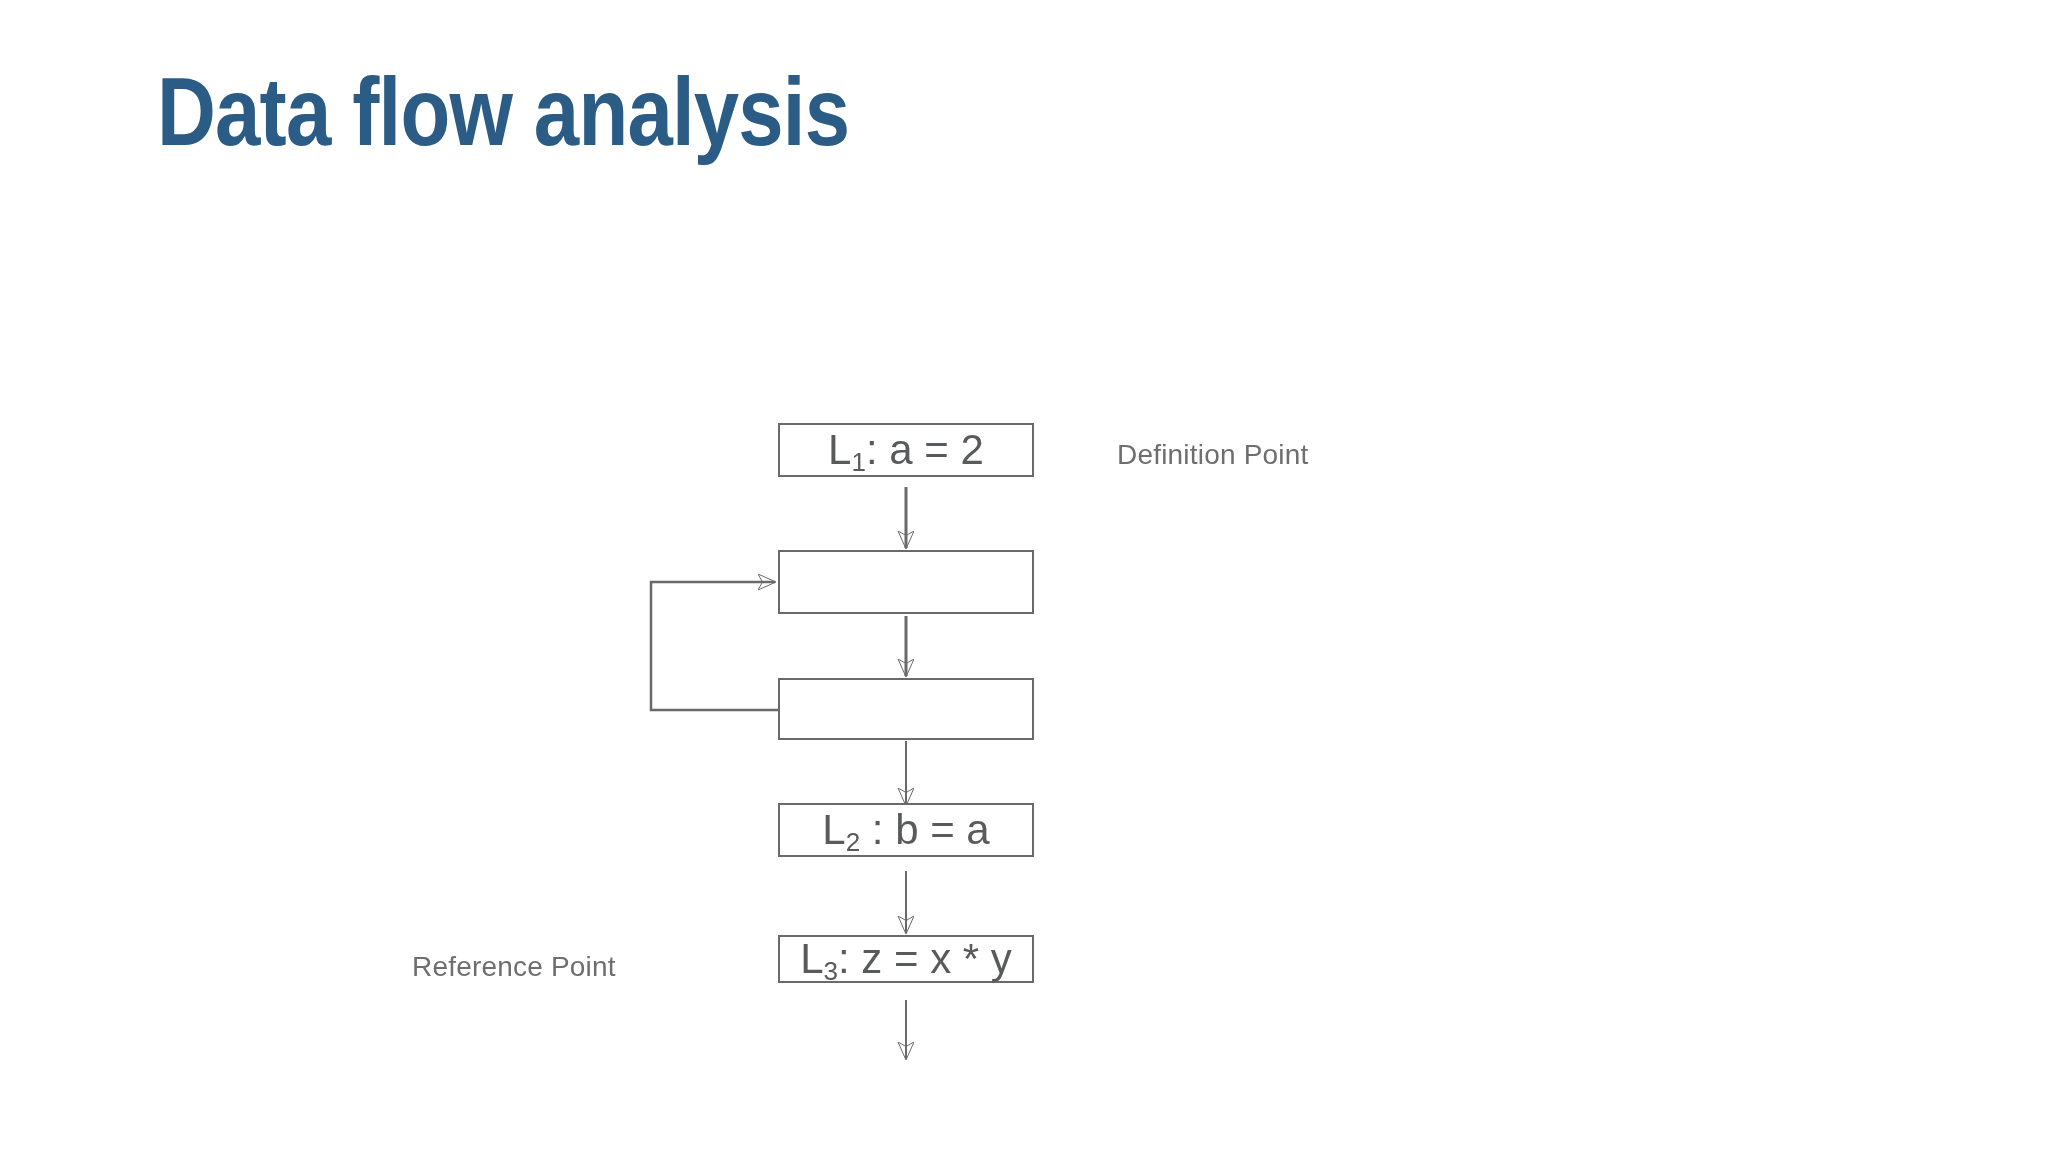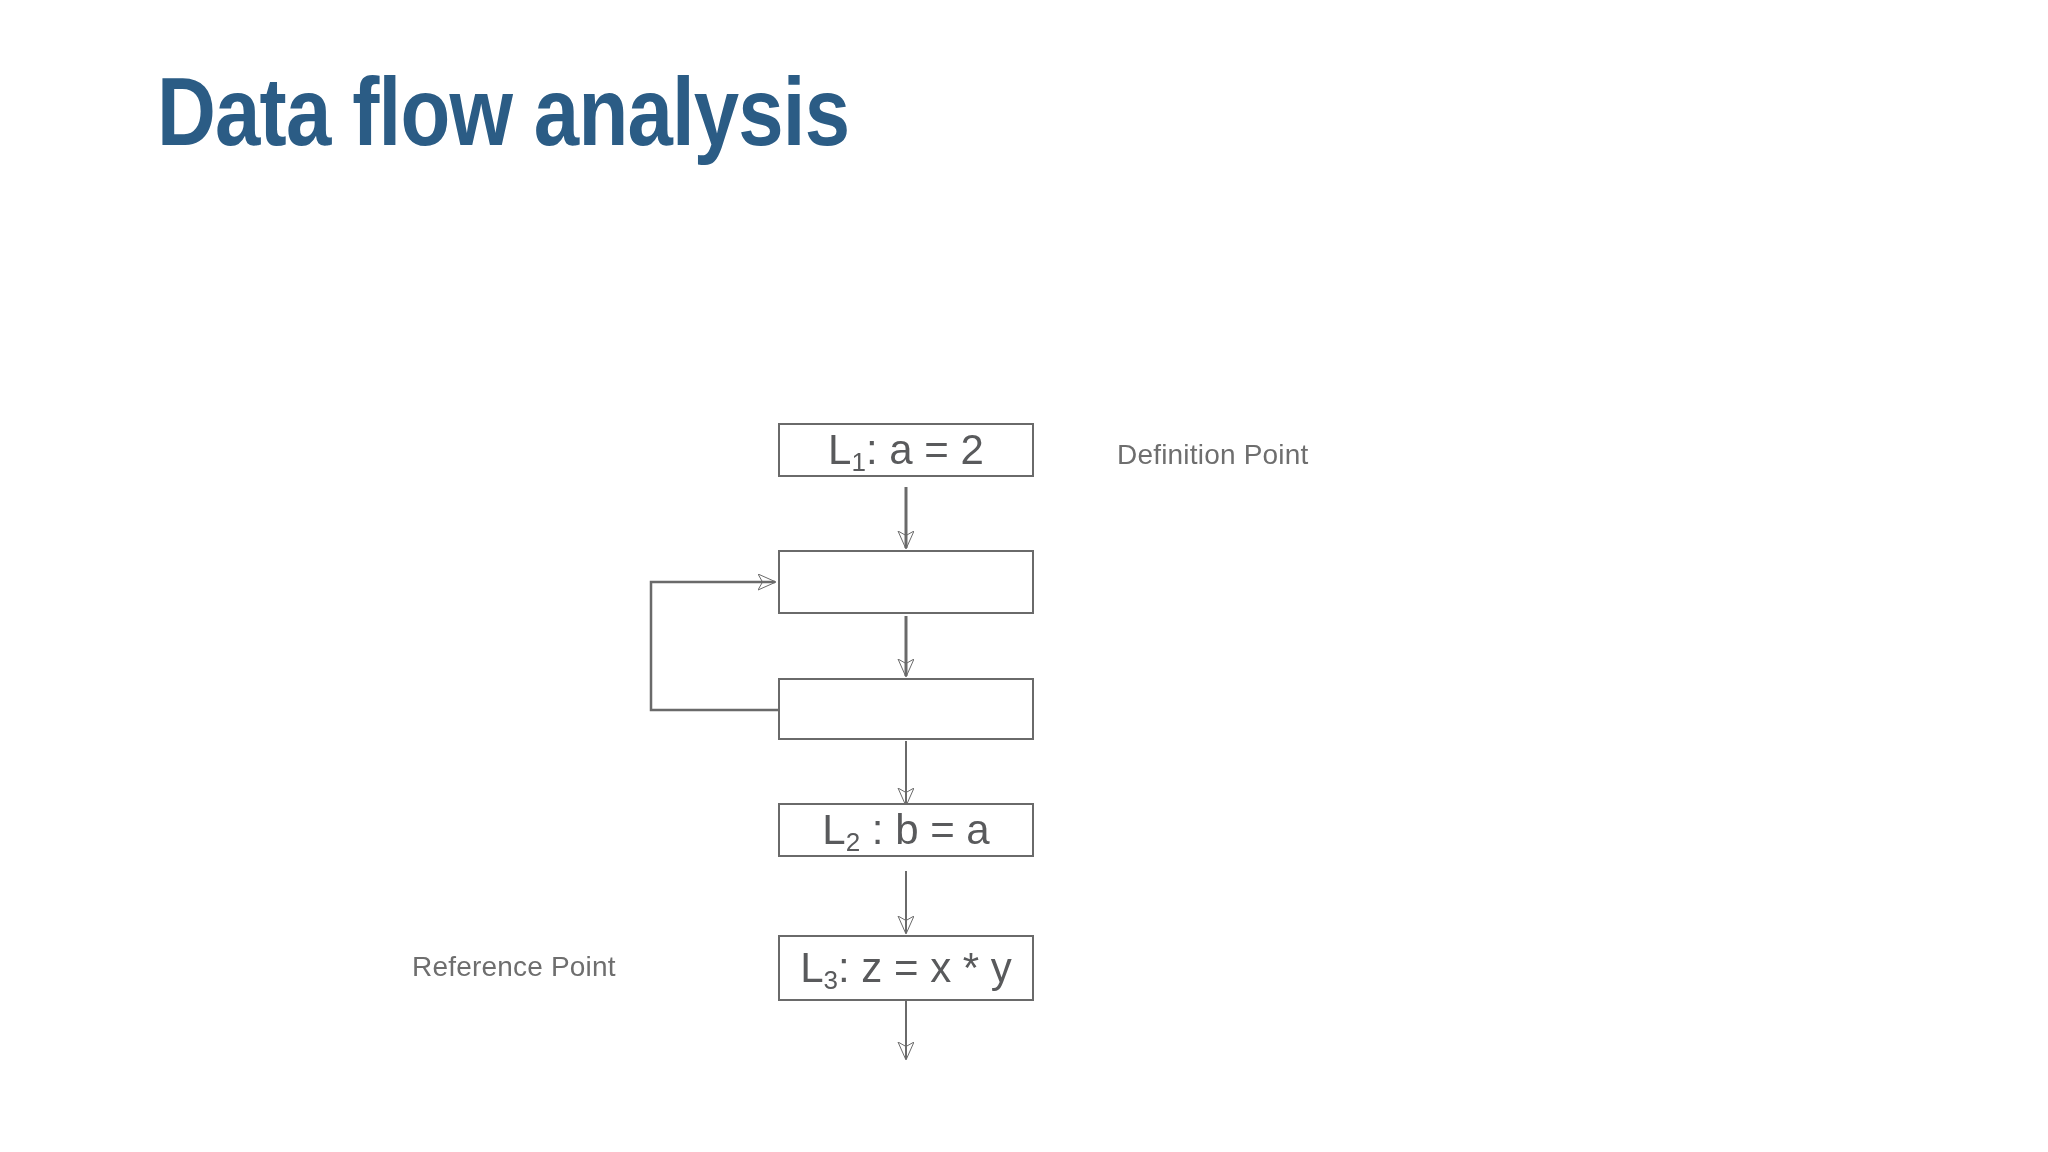--- a/index.html
+++ b/index.html
@@ -114,20 +114,20 @@
   </div>
 
   <div class="fbox" style="top:678px; height:62px;">
     <span><span></span><sub class="sub"></sub><span></span></span>
   </div>
 
   <div class="fbox" style="top:761px;margin-top:42px;">
     <span><span>L</span><sub class="sub">2</sub><span> : b = a</span></span>
   </div>
 
-  <div class="fbox" style="top:935px; height:66px;">
+  <div class="fbox" style="top:935px; height:48px;">
     <span><span>L</span><sub class="sub">3</sub><span>: z = x * y</span></span>
   </div>
 
   <div class="side-label" id="label-definition">Definition Point</div>
   <div class="side-label" id="label-evaluation">Reference Point</div>
 
 </div>
 
 </body></html>

